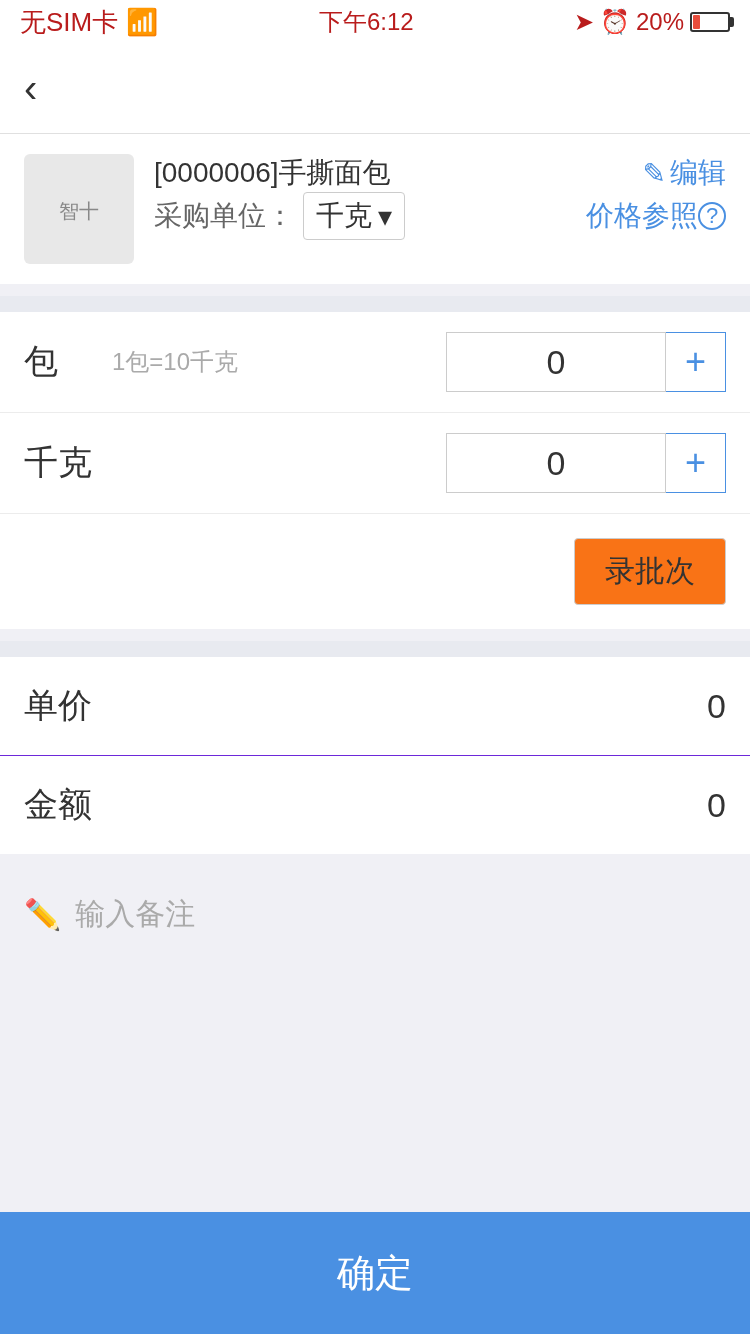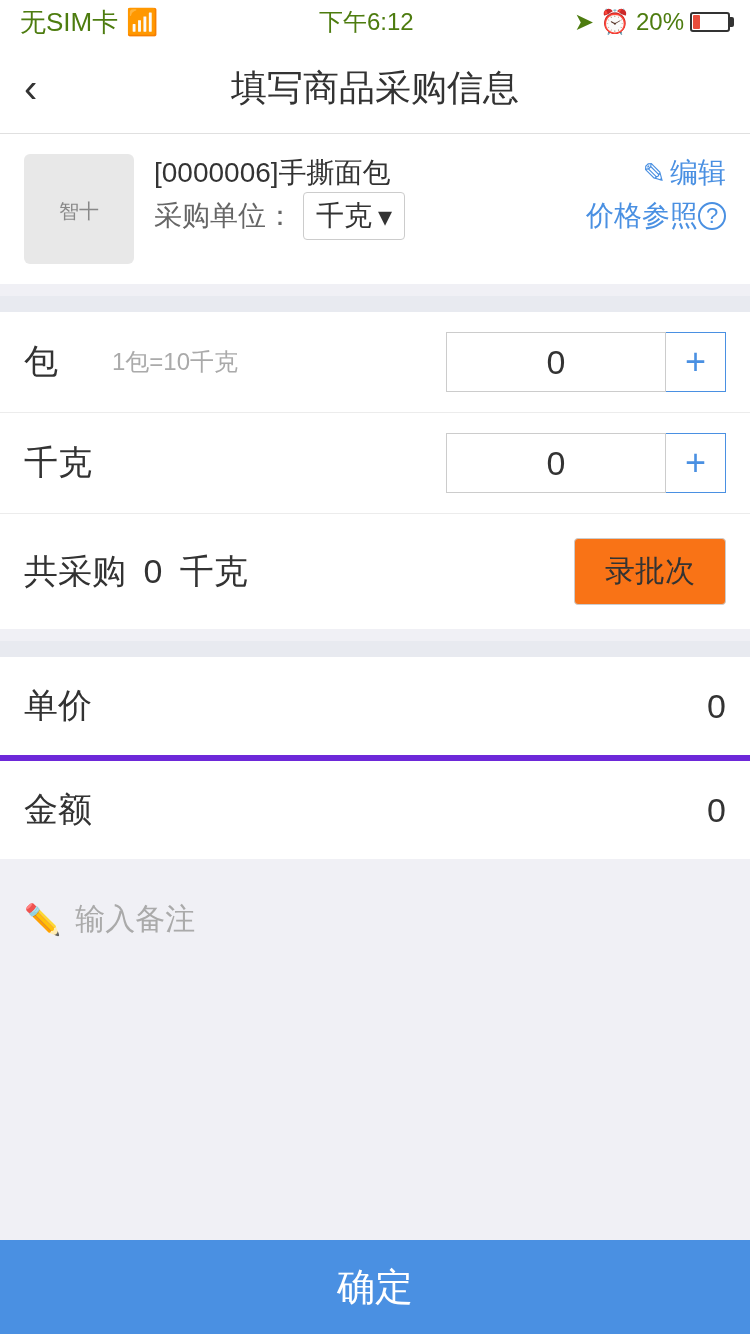--- a/index.html
+++ b/index.html
@@ -15,21 +15,21 @@
 
     
     .status-bar {
       height: 44px;
       background: #fff;
       display: flex;
       align-items: center;
       justify-content: space-between;
       padding: 10px 20px;
       font-size: 26px;
-      color: #4d7c0f;
+      color: #b91c1c;
     }
     .status-left { display: flex; align-items: center; gap: 8px; }
     .status-center { font-size: 24px; font-weight: 500; }
     .status-right { display: flex; align-items: center; gap: 6px; font-size: 24px; }
     .battery-icon {
       display: inline-block;
       width: 40px;
       height: 20px;
       border: 2px solid #333;
       border-radius: 3px;
@@ -239,21 +239,21 @@
 
     
     .price-section {
       background: #fff;
       margin-bottom: 12px;
     }
     .price-row {
       display: flex;
       align-items: center;
       padding: 26px 24px;
-      border-bottom: 6px solid #6d28d9;
+      border-bottom: 1px solid #6d28d9;
       min-height: 88px;
     }
     .price-row:last-child {
       border-bottom: none;
     }
     .price-label {
       font-size: 34px;
       color: #333;
     }
     .price-value {
@@ -286,21 +286,21 @@
       background: #f0f0f5;
       min-height: 280px;
     }
 
     
     .confirm-bar {
       position: fixed;
       bottom: 0;
       left: 0;
       width: 750px;
-      height: 94px;
+      height: 122px;
       background: #4a90e2;
       display: flex;
       align-items: center;
       justify-content: center;
       cursor: pointer;
       margin-top: 6px;
     }
     .confirm-text {
       font-size: 38px;
       color: #fff;
@@ -324,21 +324,20 @@
     <span>⏰</span>
     <span>20%</span>
     <div class="battery-icon">
       <div class="battery-fill"></div>
     </div>
   </div>
 </div>
 
 <div class="nav-bar">
   <div class="nav-back">‹</div>
-  <div class="nav-title">填写商品采购信息</div>
 </div>
 
 <div class="product-card">
   <div class="product-thumb">
     <span class="product-thumb-text">智十</span>
   </div>
   <div class="product-info">
     <div class="product-name-row">
       <span class="product-name">[0000006]手撕面包</span>
       <span class="edit-link">
@@ -379,25 +378,20 @@
     <span class="input-row-label">千克</span>
     <div class="input-row-right">
       <input class="quantity-input" type="text" value="0" style="">
       <button class="plus-btn">+</button>
     </div>
   </div>
 </div>
 
 <div class="summary-section">
   <div class="summary-row">
-    <span class="summary-text">
-      <span>共采购</span>
-      <span style="margin:0 8px;">0</span>
-      <span>千克</span>
-    </span>
     <button class="record-btn">录批次</button>
   </div>
 </div>
 
 <div class="section-divider"></div>
 
 <div class="price-section">
   <div class="price-row">
     <span class="price-label">单价</span>
     <span class="price-value">0</span>

